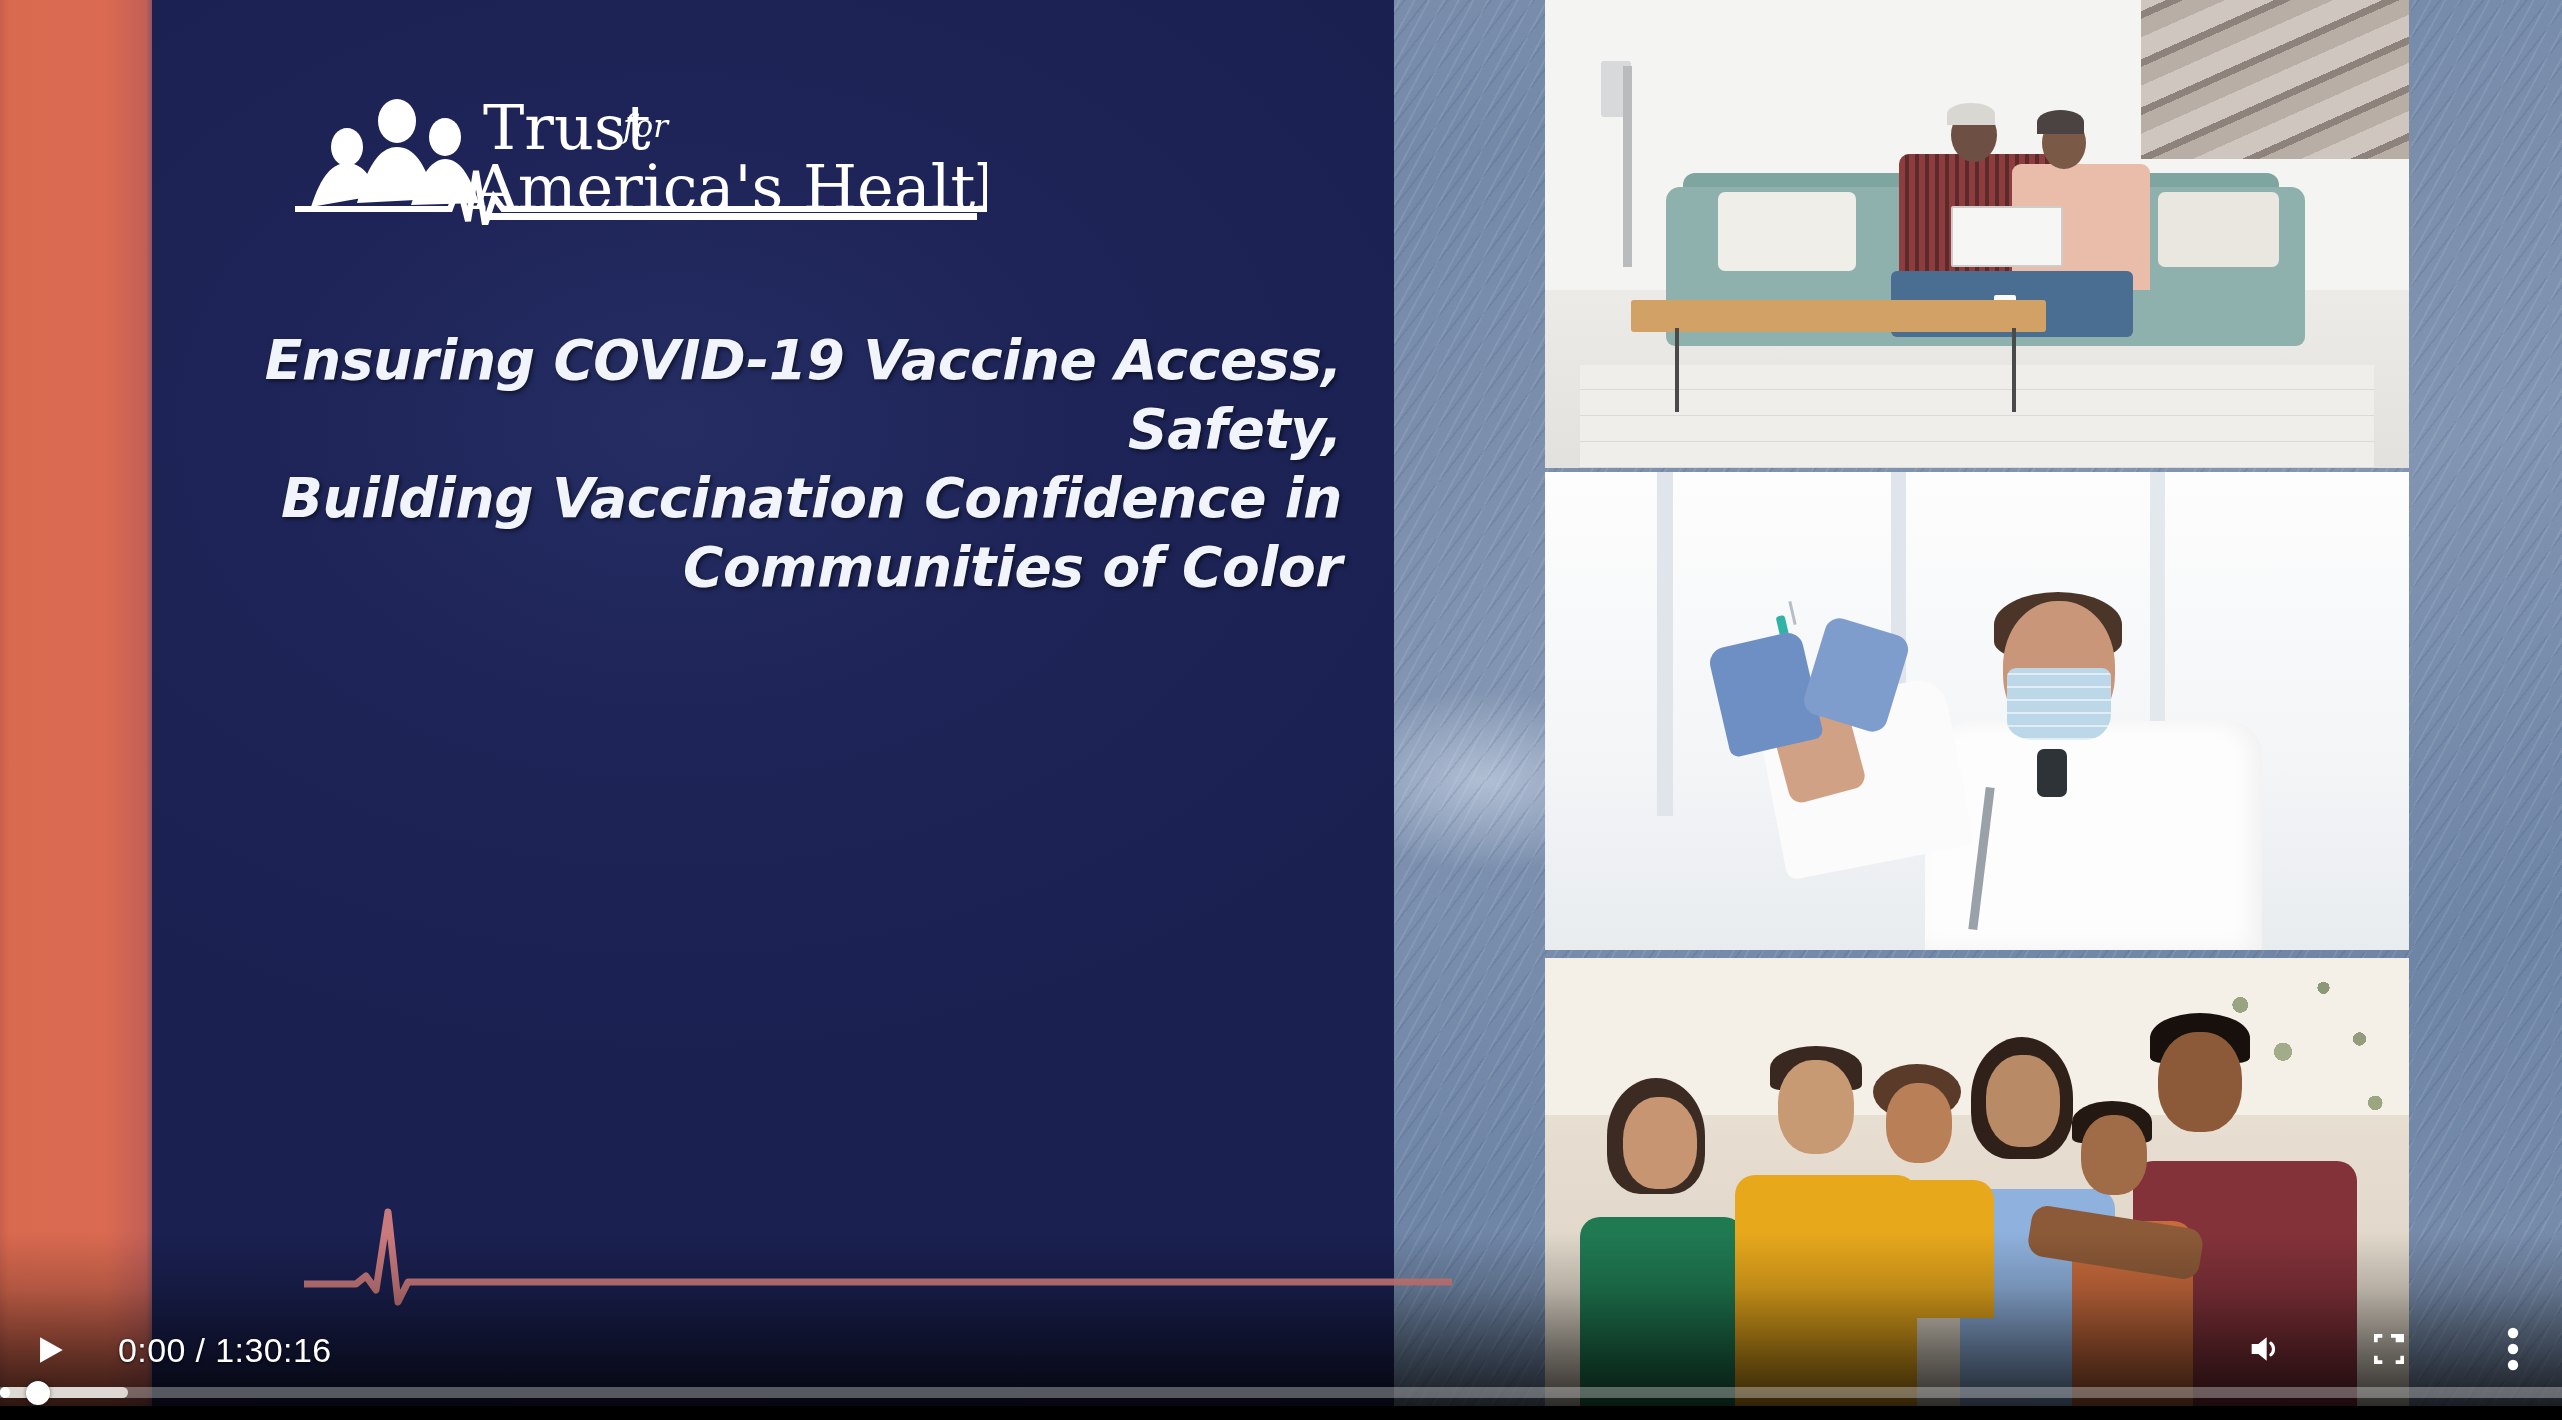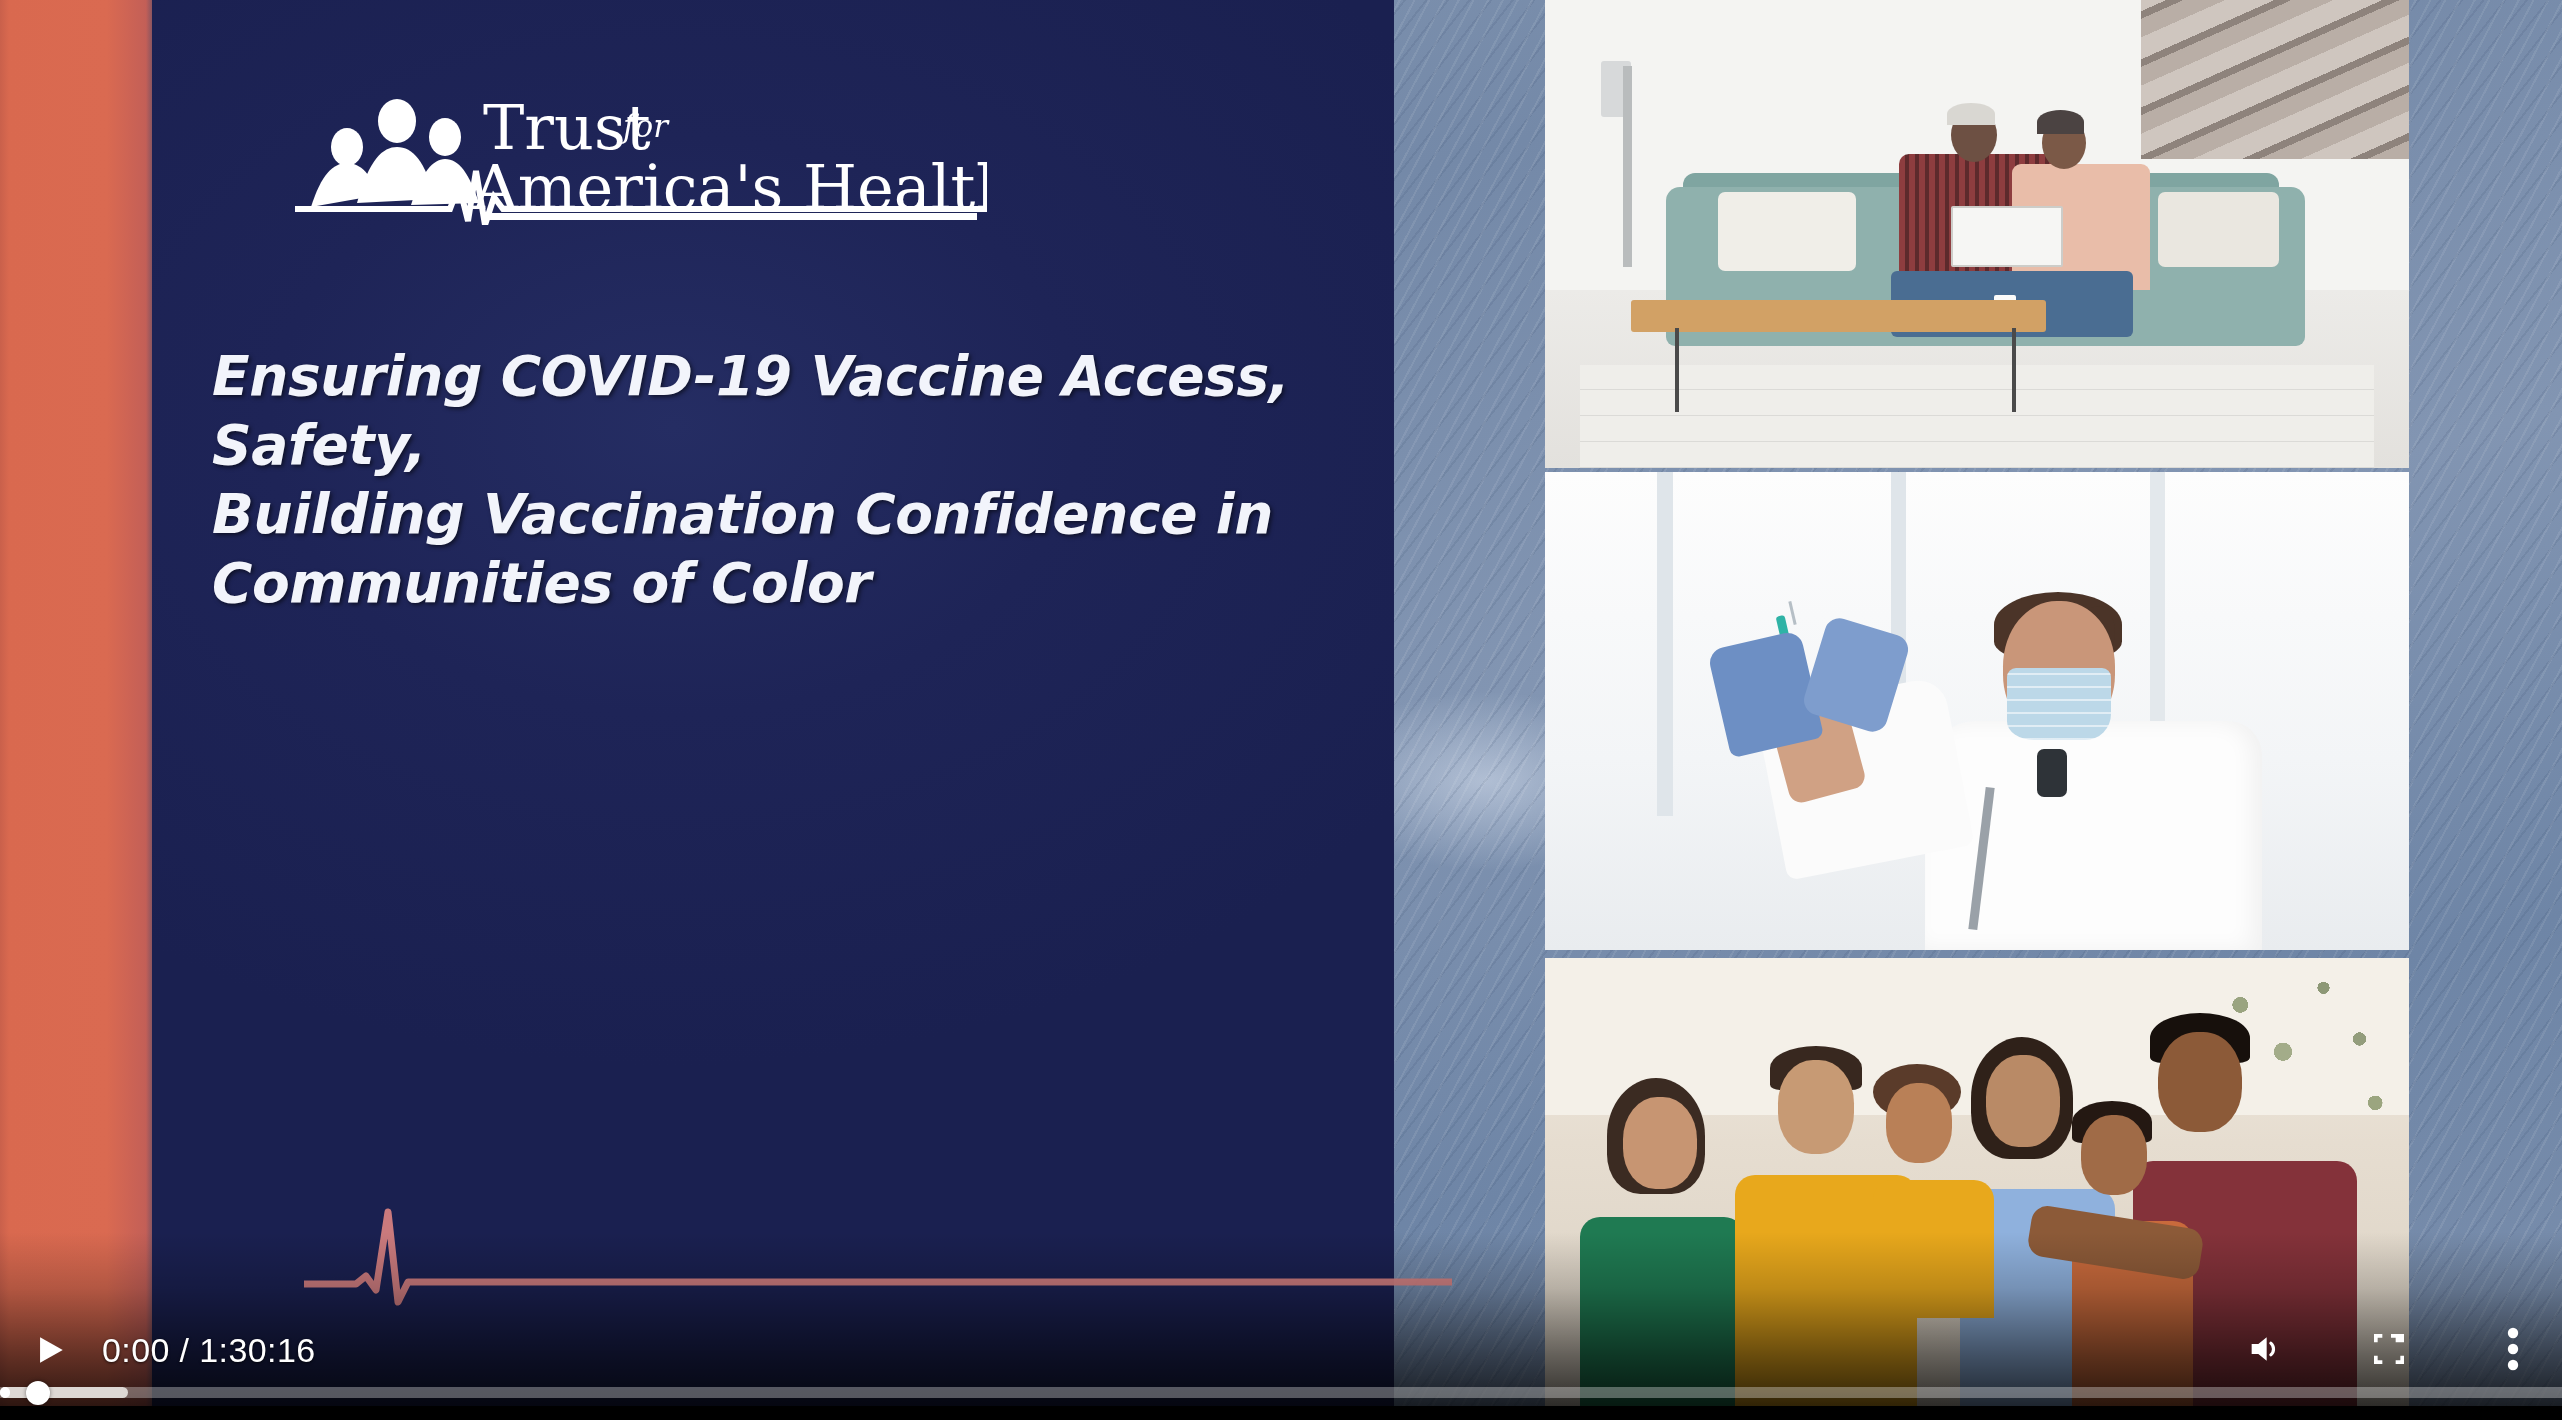--- a/index.html
+++ b/index.html
@@ -53,22 +53,22 @@
       radial-gradient(ellipse 900px 640px at 42% 30%, #252d63 0%, #1e2457 45%, #1a2050 100%),
       #1a2050;
   }
 
   
   .logo-wrap{ position:absolute; left:135px; top:85px; width:700px; height:140px; }
   .logo-wrap svg{ width:100%; height:100%; display:block; }
 
   
   .slide-title{
-    position:absolute; left:60px; top:342px; width:1130px;
-    text-align:left;
+    position:absolute; left:60px; top:326px; width:1130px;
+    text-align:right;
     font-family:"DejaVu Sans", sans-serif;
     font-style:italic; font-weight:bold;
     font-size:55px; line-height:69px;
     color:#f2f4fb; letter-spacing:-.4px;
     text-shadow:2px 2px 4px rgba(0,0,0,.55);
   }
   .slide-title .ln{ display:block; }
 
   
   .slide-date{
@@ -182,21 +182,21 @@
 
   
   .ctrl-gradient{
     position:absolute; left:0; right:0; bottom:0; height:188px;
     background:linear-gradient(180deg, rgba(0,0,0,0) 0%, rgba(0,0,0,.18) 30%, rgba(0,0,0,.55) 66%, rgba(0,0,0,.86) 100%);
     pointer-events:none;
   }
   .ctrl-bar{
     position:absolute; left:0; right:0; bottom:0; height:118px;
   }
-  .ctrl-left{ position:absolute; left:26px; bottom:46px; display:flex; align-items:center; gap:28px; }
+  .ctrl-left{ position:absolute; left:26px; bottom:46px; display:flex; align-items:center; gap:44px; }
   .ctrl-right{ position:absolute; right:24px; bottom:46px; display:flex; align-items:center; gap:74px; }
 
   .play-btn{ width:48px; height:48px; display:flex; align-items:center; justify-content:center; cursor:pointer; }
   .play-btn svg{ width:34px; height:34px; }
   .time-label{
     color:#fff; font-size:34px; font-family:"Liberation Sans", sans-serif;
     letter-spacing:.4px; white-space:nowrap;
     text-shadow:0 1px 3px rgba(0,0,0,.7);
   }
   .ic{ width:50px; height:50px; display:flex; align-items:center; justify-content:center; cursor:pointer; }

